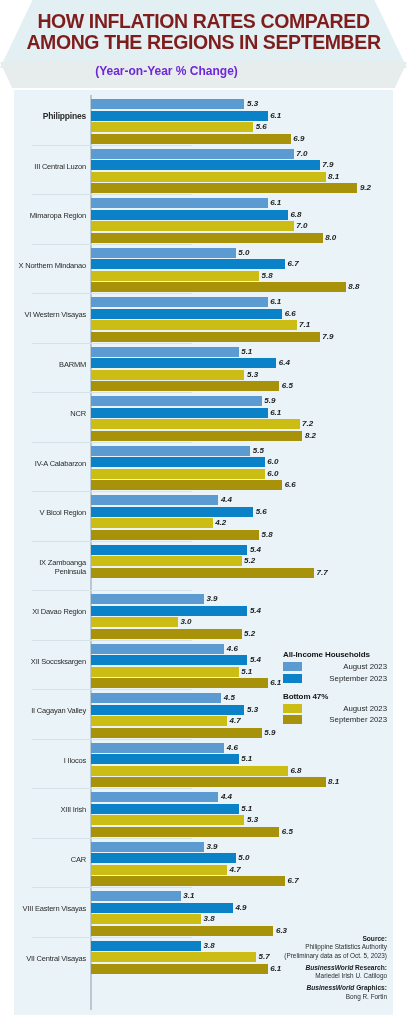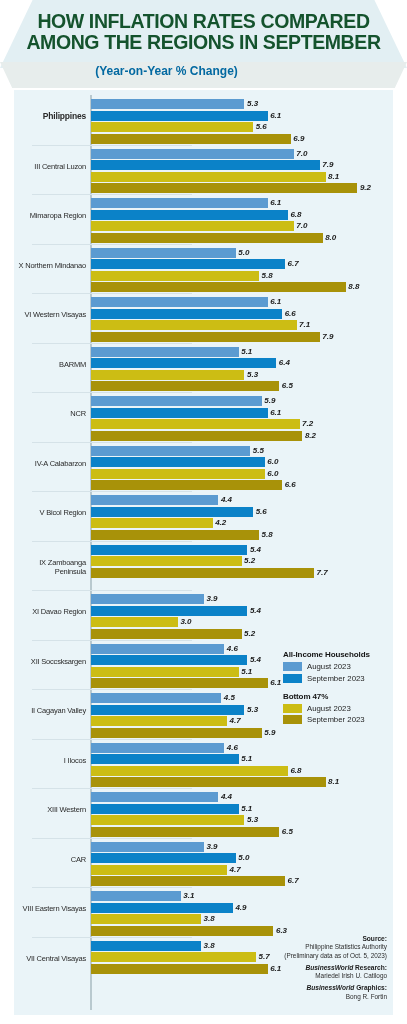--- a/index.html
+++ b/index.html
@@ -39,31 +39,31 @@
   }
   #title {
     position: absolute;
     left: 0; top: 11px;
     width: 407px;
     text-align: center;
     font-weight: bold;
     font-size: 19.5px;
     line-height: 21px;
     letter-spacing: -0.4px;
-    color: #14532d;
+    color: #7f1d1d;
     font-family: "Liberation Sans", sans-serif;
   }
   #subtitle {
     position: absolute;
     left: 0; top: 64px;
     width: 333px;
     text-align: center;
     font-weight: bold;
     font-size: 12px;
-    color: #0369a1;
+    color: #6d28d9;
   }
 
   
   #chart-area {
     position: absolute;
     left: 14px; top: 90px;
     width: 379px;
     height: 925px;
     background: #eaf4f8;
     padding-top: 5px;
@@ -140,20 +140,21 @@
     font-size: 8px;
     font-weight: bold;
     color: #141414;
     margin-bottom: 3px;
     letter-spacing: -0.1px;
   }
   .legend-item {
     display: flex;
     align-items: center;
     margin-bottom: 2.5px;
+    justify-content: space-between;
   }
   .legend-swatch {
     width: 19px; height: 9px;
     margin-right: 5px;
     flex: none;
   }
   .legend-label {
     font-size: 7.8px;
     color: #1f1f1f;
   }
@@ -482,21 +483,21 @@
               <div class="bar c-bot30-aug" style="width: 196.917px;"></div>
               <div class="bar-value">6.8</div>
             </div>
             <div class="bar-row">
               <div class="bar c-bot30-sep" style="width: 234.562px;"></div>
               <div class="bar-value">8.1</div>
             </div>
           </div>
         </div>
         <div class="group">
-          <div class="group-label">XIII Western</div>
+          <div class="group-label">XIII Irish</div>
           <div class="bars">
             <div class="bar-row">
               <div class="bar c-allinc-aug" style="width: 127.417px;"></div>
               <div class="bar-value">4.4</div>
             </div>
             <div class="bar-row">
               <div class="bar c-allinc-sep" style="width: 147.688px;"></div>
               <div class="bar-value">5.1</div>
             </div>
             <div class="bar-row">

